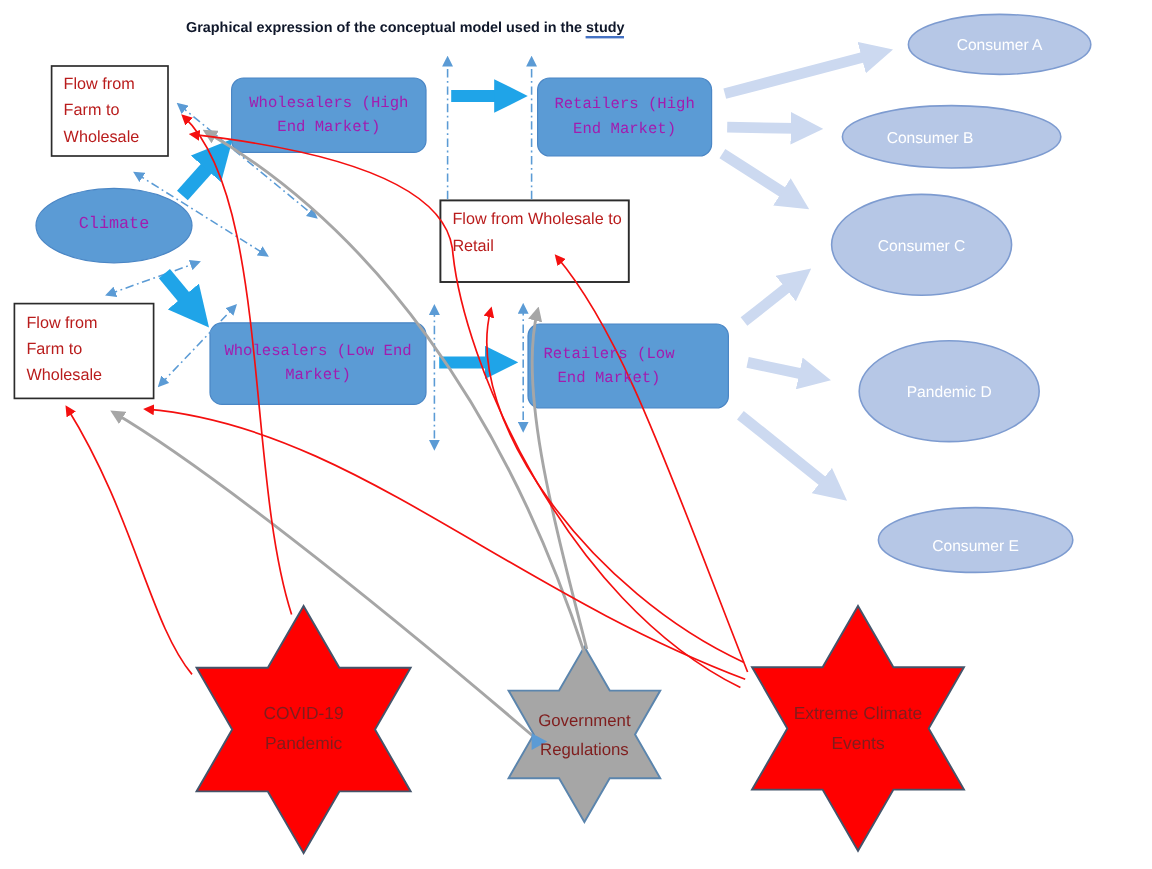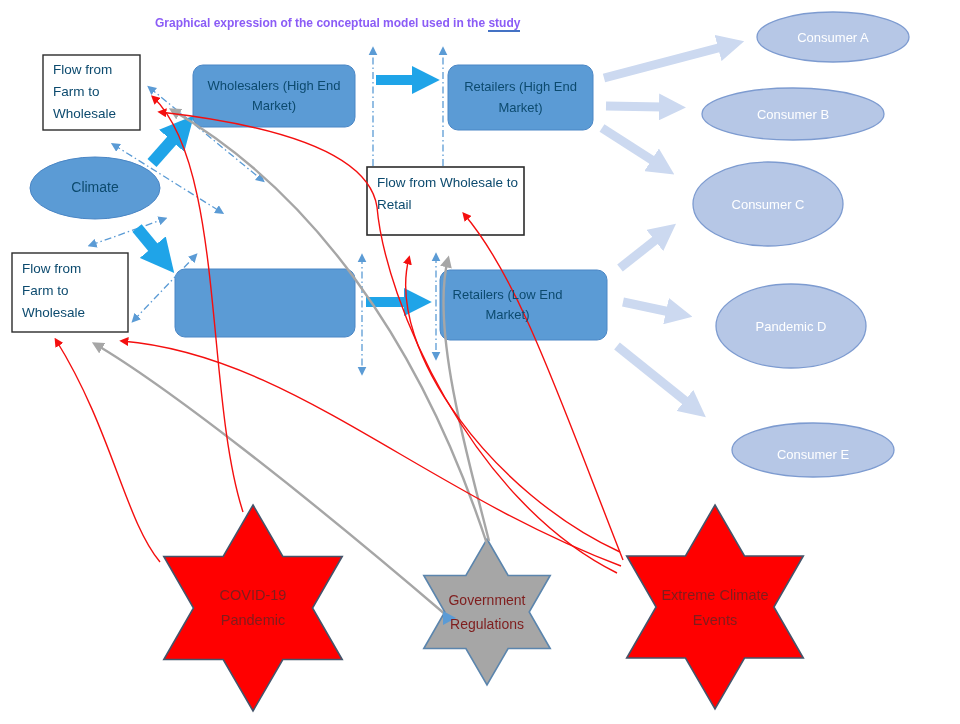--- a/index.html
+++ b/index.html
@@ -1,27 +1,27 @@
 <!DOCTYPE html>
 <html><head>
 <meta charset="utf-8">
 <style>
   html,body{margin:0;padding:0;background:#ffffff;}
   #stage{position:relative;width:960px;height:724px;background:#ffffff;
          font-family:"Liberation Sans",sans-serif;overflow:hidden;}
   #layer{position:absolute;left:0;top:0;}
   .lbl{position:absolute;display:flex;align-items:center;justify-content:center;
        text-align:center;pointer-events:none;}
-  .node-lbl{color:#0c4a6e;font-size:13px;line-height:1.55;}
+  .node-lbl{color:#a21caf;font-size:13px;line-height:1.55;font-family:Liberation Mono, monospace;}
   .consumer-lbl{color:#ffffff;font-size:13px;}
   .star-lbl{color:#7f1d1d;font-size:14.5px;line-height:1.75;}
-  .flow-lbl{position:absolute;color:#0c4a6e;font-size:13.5px;line-height:1.62;
+  .flow-lbl{position:absolute;color:#b91c1c;font-size:13.5px;line-height:1.62;
             text-align:left;pointer-events:none;}
   #title{position:absolute;left:155px;top:16px;font-size:12px;font-weight:bold;
-         color:#8b5cf6;white-space:nowrap;}
+         color:#0f172a;white-space:nowrap;}
   #title .link{border-bottom:2px solid #4472c4;}
 </style>
 </head>
 <body>
 
 <div id="stage">
 
   <svg id="layer" width="960" height="724" viewBox="0 0 960 724">
     <defs>
       <marker id="mRed" viewBox="0 0 10 10" refX="7" refY="5" markerWidth="6.5" markerHeight="6.5" orient="auto-start-reverse">
@@ -103,25 +103,26 @@
       <path d="M617,573 C470,500 385,300 377,207 C370,160 300,128 160,112" marker-end="url(#mRed)"></path>
     </g>
 
     <polygon points="443,611 456,618 443,625" fill="#5b9bd5"></polygon>
   </svg>
 
   <div id="title"><span>Graphical expression of the conceptual model used in the </span><span class="link">study</span></div>
 
   <div class="lbl node-lbl" style="left:193px;top:65px;width:162px;height:62px;">Wholesalers (High End Market)</div>
   <div class="lbl node-lbl" style="left:448px;top:65px;width:145px;height:65px;">Retailers (High End Market)</div>
+  <div class="lbl node-lbl" style="left:175px;top:269px;width:180px;height:68px;">Wholesalers (Low End Market)</div>
   <div class="lbl node-lbl" style="left:440px;top:270px;width:135px;height:70px;">Retailers (Low End Market)</div>
   <div class="lbl node-lbl" style="left:30px;top:158px;width:130px;height:60px;font-size:14px;">Climate</div>
 
   <div class="lbl consumer-lbl" style="left:757px;top:12px;width:152px;height:50px;">Consumer A</div>
-  <div class="lbl consumer-lbl" style="left:702px;top:88px;width:182px;height:52px;">Consumer B</div>
+  <div class="lbl consumer-lbl" style="left:684px;top:88px;width:182px;height:52px;">Consumer B</div>
   <div class="lbl consumer-lbl" style="left:693px;top:162px;width:150px;height:84px;">Consumer C</div>
   <div class="lbl consumer-lbl" style="left:716px;top:284px;width:150px;height:84px;">Pandemic D</div>
   <div class="lbl consumer-lbl" style="left:732px;top:427px;width:162px;height:54px;">Consumer E</div>
 
   <div class="flow-lbl" style="left:53px;top:59px;width:78px;">Flow from Farm to Wholesale</div>
   <div class="flow-lbl" style="left:22px;top:258px;width:78px;">Flow from Farm to Wholesale</div>
   <div class="flow-lbl" style="left:377px;top:172px;width:142px;">Flow from Wholesale to Retail</div>
 
   <div class="lbl star-lbl" style="left:193px;top:578px;width:120px;height:60px;">COVID-19 Pandemic</div>
   <div class="lbl star-lbl" style="left:427px;top:584px;width:120px;height:56px;font-size:14px;">Government Regulations</div>

